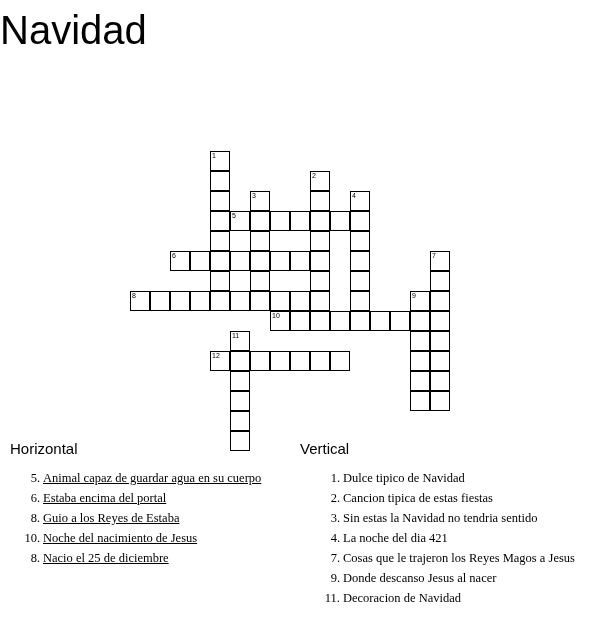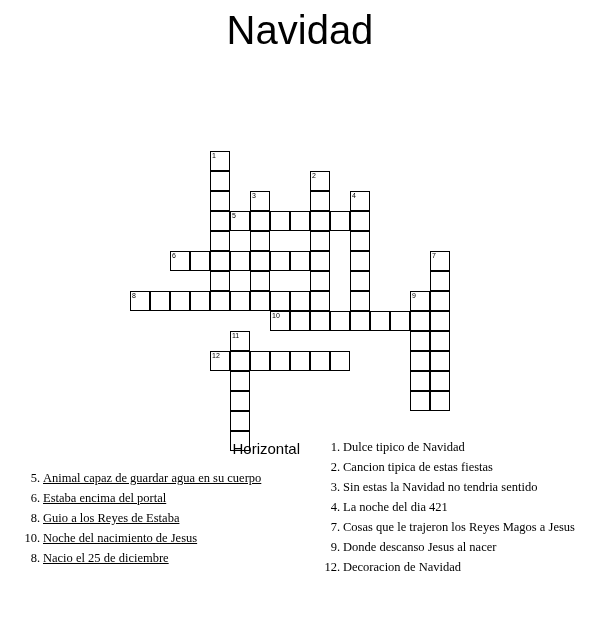--- a/index.html
+++ b/index.html
@@ -9,21 +9,20 @@
   }
   body {
     width: 600px;
     height: 639px;
     font-family: "Liberation Sans", sans-serif;
     color: #000000;
     position: relative;
     overflow: hidden;
   }
   #title {
-    text-align: center;
     font-size: 40px;
     font-weight: normal;
     font-family: "Liberation Sans", sans-serif;
     margin: 0;
     padding-top: 8px;
     letter-spacing: 0px;
   }
   #grid-wrap {
     position: relative;
     width: 600px;
@@ -52,21 +51,21 @@
     left: 0;
     width: 600px;
   }
   .clue-col {
     position: absolute;
     top: 0;
   }
   #col-horizontal { left: 10px; width: 290px; }
   #col-vertical { left: 300px; width: 290px; }
   .clue-head {
-    text-align: right;
+    text-align: left;
     font-size: 15px;
     font-family: "Liberation Sans", sans-serif;
     margin: 0 0 14px 0;
     font-weight: normal;
   }
   .clue-list {
     list-style: none;
     margin: 0;
     padding: 0;
     font-family: "Liberation Serif", serif;
@@ -200,23 +199,24 @@
     <h2 class="clue-head">Horizontal</h2>
     <ul class="clue-list" id="list-horizontal">
         <li><span class="clue-num">5.</span><span>Animal capaz de guardar agua en su cuerpo</span></li>
         <li><span class="clue-num">6.</span><span>Estaba encima del portal</span></li>
         <li><span class="clue-num">8.</span><span>Guio a los Reyes de Estaba</span></li>
         <li><span class="clue-num">10.</span><span>Noche del nacimiento de Jesus</span></li>
         <li><span class="clue-num">8.</span><span>Nacio el 25 de diciembre</span></li>
       </ul>
   </div>
   <div class="clue-col" id="col-vertical">
+    <h2 class="clue-head">Vertical</h2>
     <ul class="clue-list" id="list-vertical">
         <li><span class="clue-num">1.</span><span>Dulce tipico de Navidad</span></li>
         <li><span class="clue-num">2.</span><span>Cancion tipica de estas fiestas</span></li>
         <li><span class="clue-num">3.</span><span>Sin estas la Navidad no tendria sentido</span></li>
         <li><span class="clue-num">4.</span><span>La noche del dia 421</span></li>
         <li><span class="clue-num">7.</span><span>Cosas que le trajeron los Reyes Magos a Jesus</span></li>
         <li><span class="clue-num">9.</span><span>Donde descanso Jesus al nacer</span></li>
-        <li><span class="clue-num">12.</span><span>Decoracion de Navidad</span></li>
+        <li><span class="clue-num">11.</span><span>Decoracion de Navidad</span></li>
       </ul>
   </div>
 </div>
 
 </body></html>

